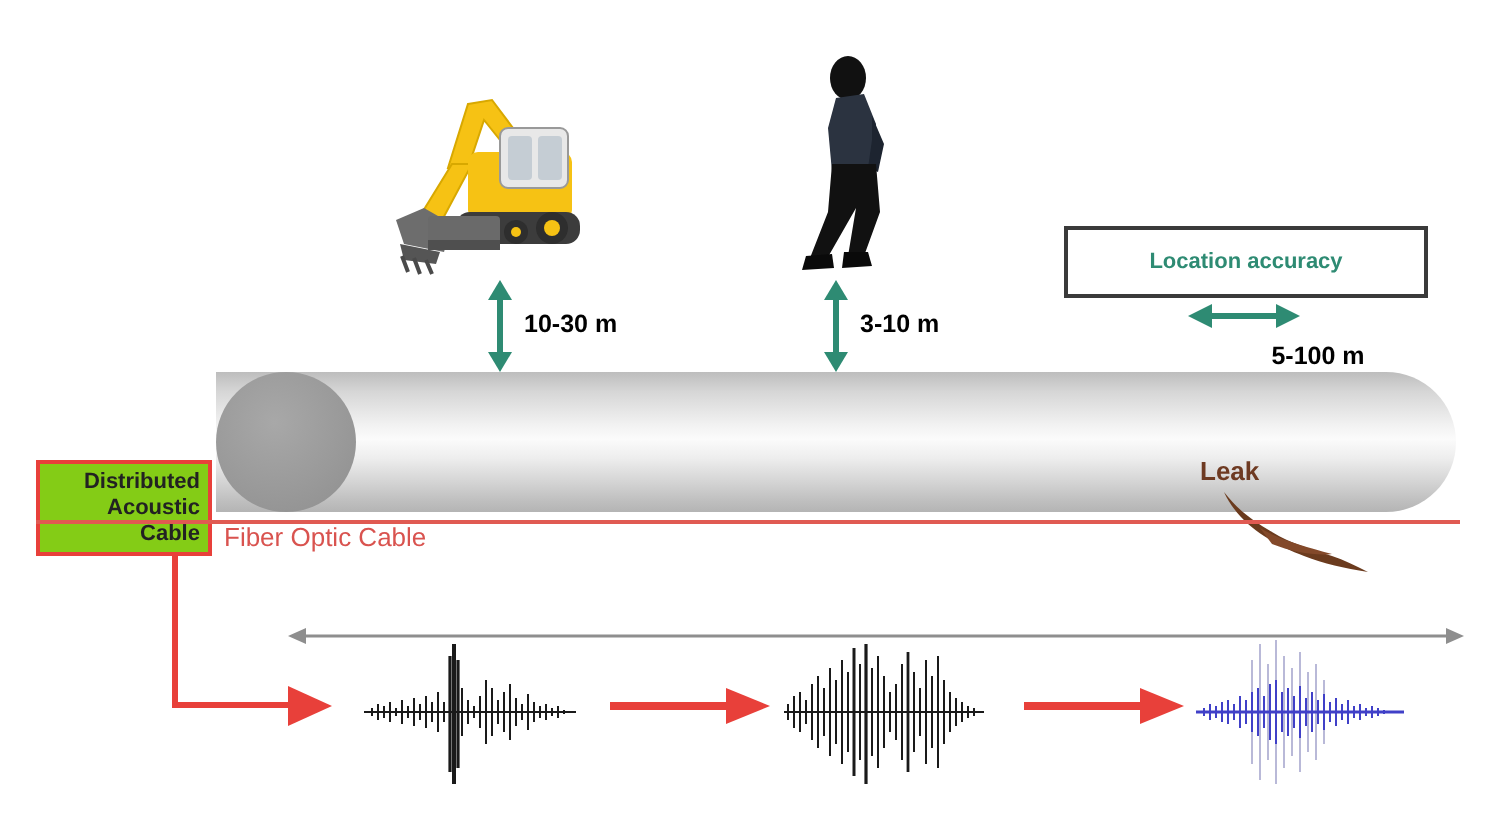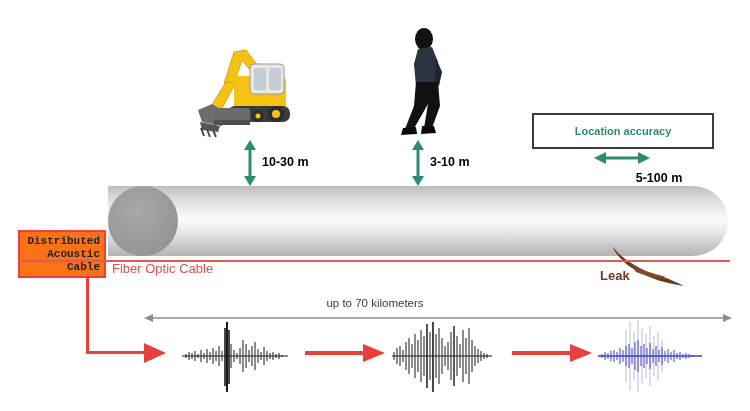--- a/index.html
+++ b/index.html
@@ -71,28 +71,27 @@
     font-size: 11px;
   }
 
   
   #das-box {
     left: 18px;
     top: 230px;
     width: 88px;
     height: 48px;
     border: 2px solid #e8403a;
-    background: #f97316;
+    background: #84cc16;
     box-sizing: border-box;
     display: flex;
     flex-direction: column;
     align-items: flex-end;
     justify-content: center;
     padding-right: 4px;
-    font-family: Liberation Mono, monospace;
   }
   #das-box span {
     color: #222222;
     font-weight: bold;
     font-size: 11px;
     line-height: 13px;
   }
 
   
   #fiber-line {
@@ -115,21 +114,20 @@
   #red-vert { left: 86px; top: 278px; width: 3px; height: 76px; }
   #red-horiz { left: 86px; top: 351px; width: 60px; height: 3px; }
 
   
   #leak-label {
     left: 600px;
     top: 228px;
     color: #6e3a22;
     font-weight: bold;
     font-size: 13px;
-    margin-top: 40px;
   }
 
   
   #scale-label {
     left: 0px;
     top: 297px;
     width: 750px;
     text-align: center;
     color: #3c3c3c;
     font-size: 11.5px;
@@ -237,21 +235,20 @@
   <div id="fiber-label" class="abs">Fiber Optic Cable</div>
 
   <div id="red-vert" class="abs red-seg"></div>
   <div id="red-horiz" class="abs red-seg"></div>
   <div class="abs" style="left:142px; top:342px;">
     <svg width="24" height="22" viewBox="0 0 24 22">
       <polygon points="24,11 2,1 2,21" fill="#e8403a"></polygon>
     </svg>
   </div>
 
-  <div id="scale-label" class="abs">up to 70 kilometers</div>
   <div class="abs" style="left:144px; top:311px;">
     <svg width="588" height="14" viewBox="0 0 588 14">
       <line x1="6" y1="7" x2="582" y2="7" stroke="#8e8e8e" stroke-width="1.4"></line>
       <polygon points="0,7 9,3 9,11" fill="#8e8e8e"></polygon>
       <polygon points="588,7 579,3 579,11" fill="#8e8e8e"></polygon>
     </svg>
   </div>
 
   <div class="abs" style="left:180px; top:318px;">
     <svg class="wave" width="110" height="78" viewBox="0 0 110 78">

